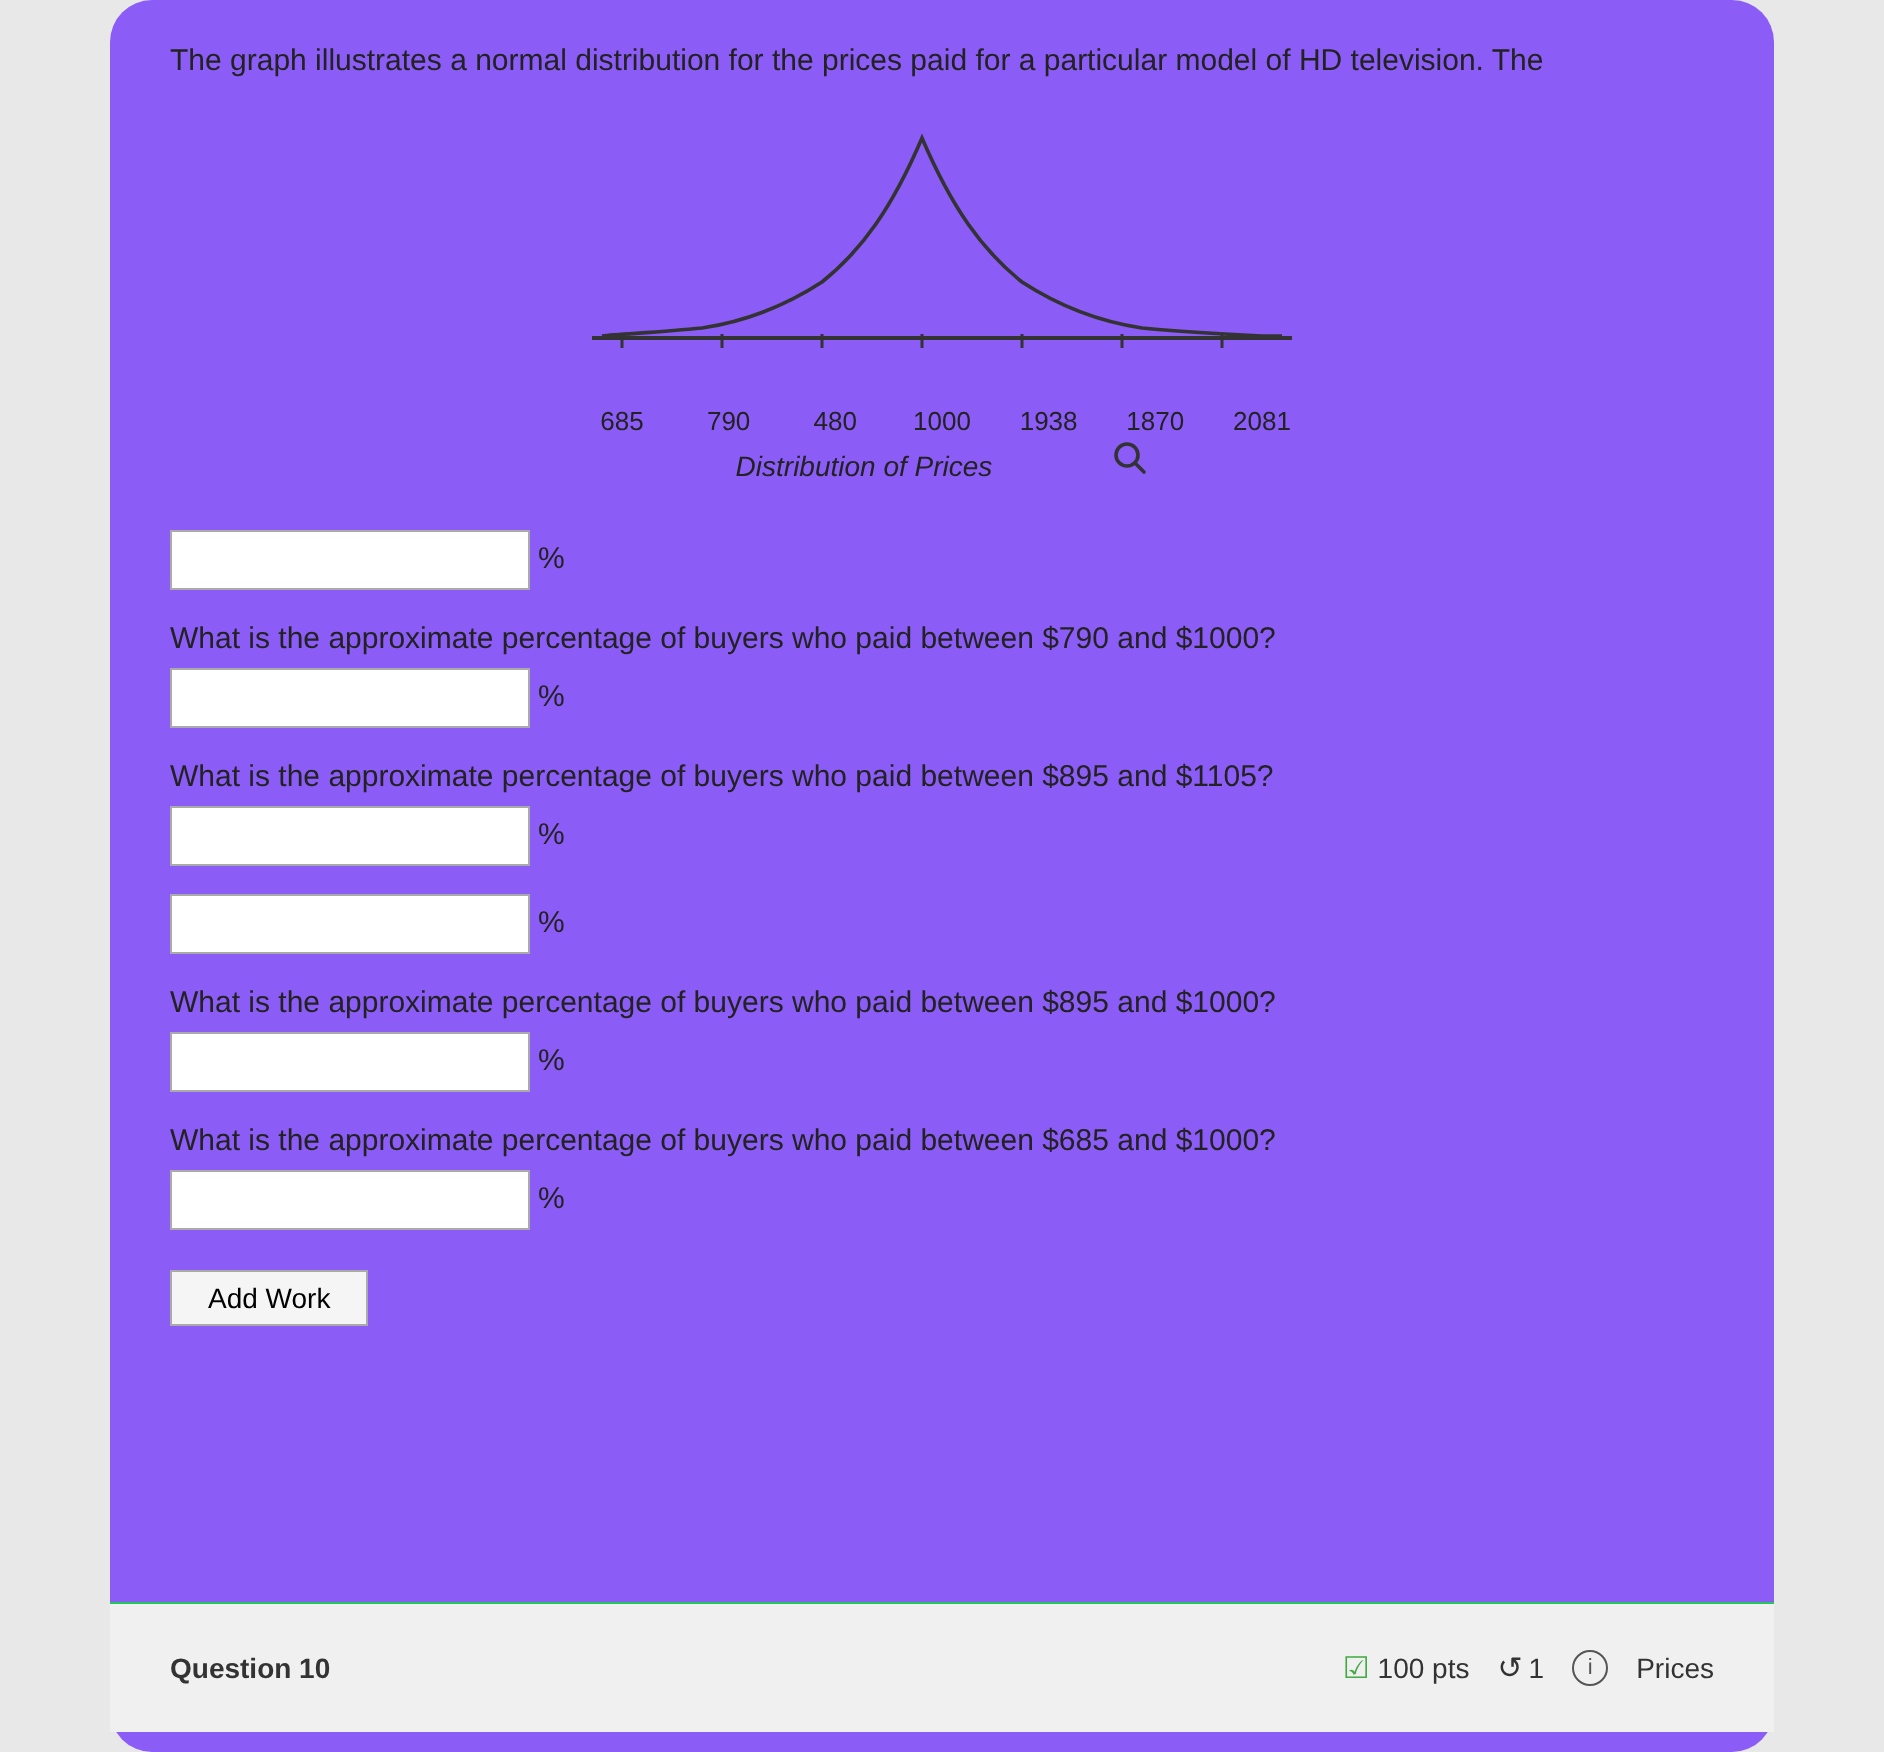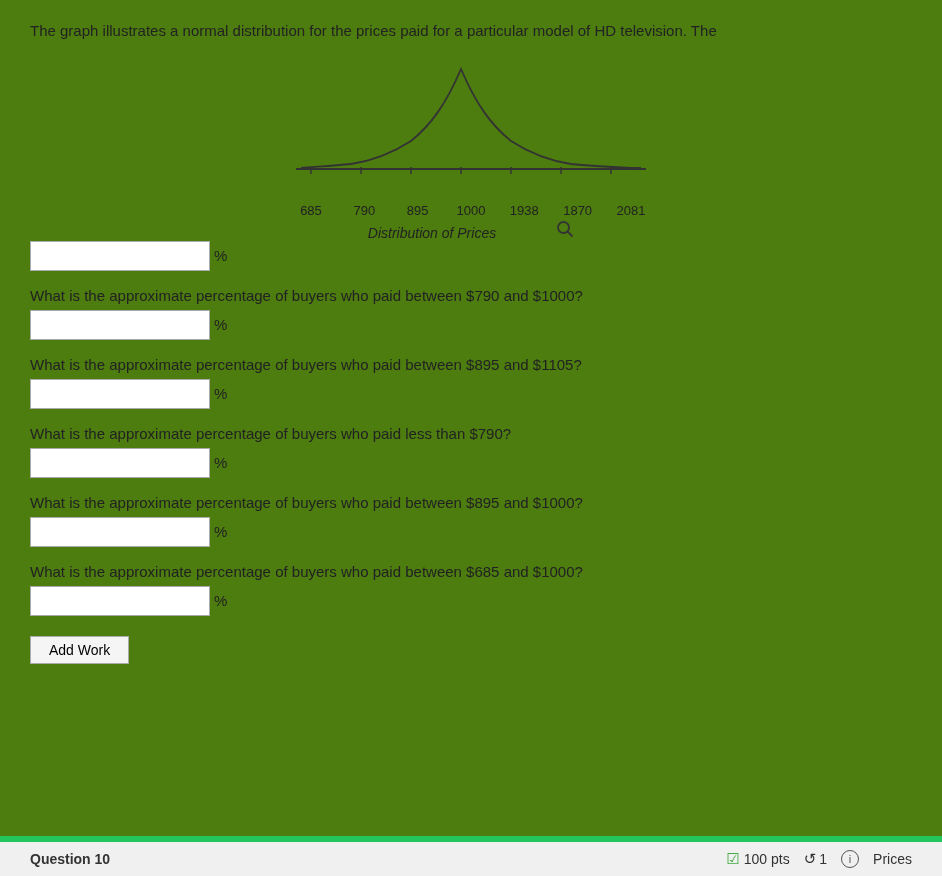--- a/index.html
+++ b/index.html
@@ -4,37 +4,38 @@
   <style>
     * { box-sizing: border-box; margin: 0; padding: 0; }
     body {
       font-family: Arial, sans-serif;
       background: #e8e8e8;
       min-height: 876px;
       display: flex;
       justify-content: center;
     }
     .page-container {
-      background: #4d7c0f;
-      width: 942px;
+      background: #8b5cf6;
+      width: 832px;
       min-height: 876px;
       padding: 20px 30px 10px 30px;
       position: relative;
+      border-radius: 21px;
     }
     .question-text {
       font-size: 15px;
       color: #222;
       line-height: 1.5;
       margin-bottom: 16px;
     }
     .graph-container {
       display: flex;
       flex-direction: column;
       align-items: center;
-      margin-bottom: 0;
+      margin-bottom: 24px;
       position: relative;
     }
     .graph-area {
       width: 380px;
       height: 140px;
       position: relative;
     }
     .axis-labels {
       display: flex;
       justify-content: space-between;
@@ -92,28 +93,28 @@
       padding: 5px 18px;
       border: 1px solid #aaa;
       background: #f5f5f5;
       font-size: 14px;
       cursor: pointer;
       margin-top: 6px;
       margin-bottom: 8px;
     }
     .bottom-bar {
       position: absolute;
-      bottom: 0;
+      bottom: 10px;
       left: 0;
       right: 0;
-      border-top: 6px solid #22c55e;
+      border-top: 1px solid #22c55e;
       display: flex;
       justify-content: space-between;
       align-items: center;
-      padding: 8px 30px;
+      padding: 23px 30px;
       background: #f0f0f0;
     }
     .question-num {
       font-size: 14px;
       color: #333;
       font-weight: 600;
     }
     .bottom-right {
       display: flex;
       align-items: center;
@@ -180,21 +181,21 @@
                  C 195,45 210,66 230,82 
                  C 250,95 270,102 290,105 
                  C 310,107 330,108 350,109 
                  L 360,109" fill="none" stroke="#333" stroke-width="1.8"></path>
       </svg>
     </div>
 
     <div class="axis-labels">
       <span class="axis-label">685</span>
       <span class="axis-label">790</span>
-      <span class="axis-label">895</span>
+      <span class="axis-label">480</span>
       <span class="axis-label">1000</span>
       <span class="axis-label">1938</span>
       <span class="axis-label">1870</span>
       <span class="axis-label">2081</span>
     </div>
 
     <div class="graph-title">
       <span>Distribution of Prices</span>
       <span class="search-icon-wrapper">
         <svg width="18" height="18" viewBox="0 0 18 18" fill="none">
@@ -225,21 +226,20 @@
 
     <div class="question-block">
       <div class="question-label">What is the approximate percentage of buyers who paid between $895 and $1105?</div>
       <div class="input-row">
         <input class="answer-input" type="text" style="">
         <span class="percent-label">%</span>
       </div>
     </div>
 
     <div class="question-block">
-      <div class="question-label">What is the approximate percentage of buyers who paid less than $790?</div>
       <div class="input-row">
         <input class="answer-input" type="text" style="">
         <span class="percent-label">%</span>
       </div>
     </div>
 
     <div class="question-block">
       <div class="question-label">What is the approximate percentage of buyers who paid between $895 and $1000?</div>
       <div class="input-row">
         <input class="answer-input" type="text" style="">

